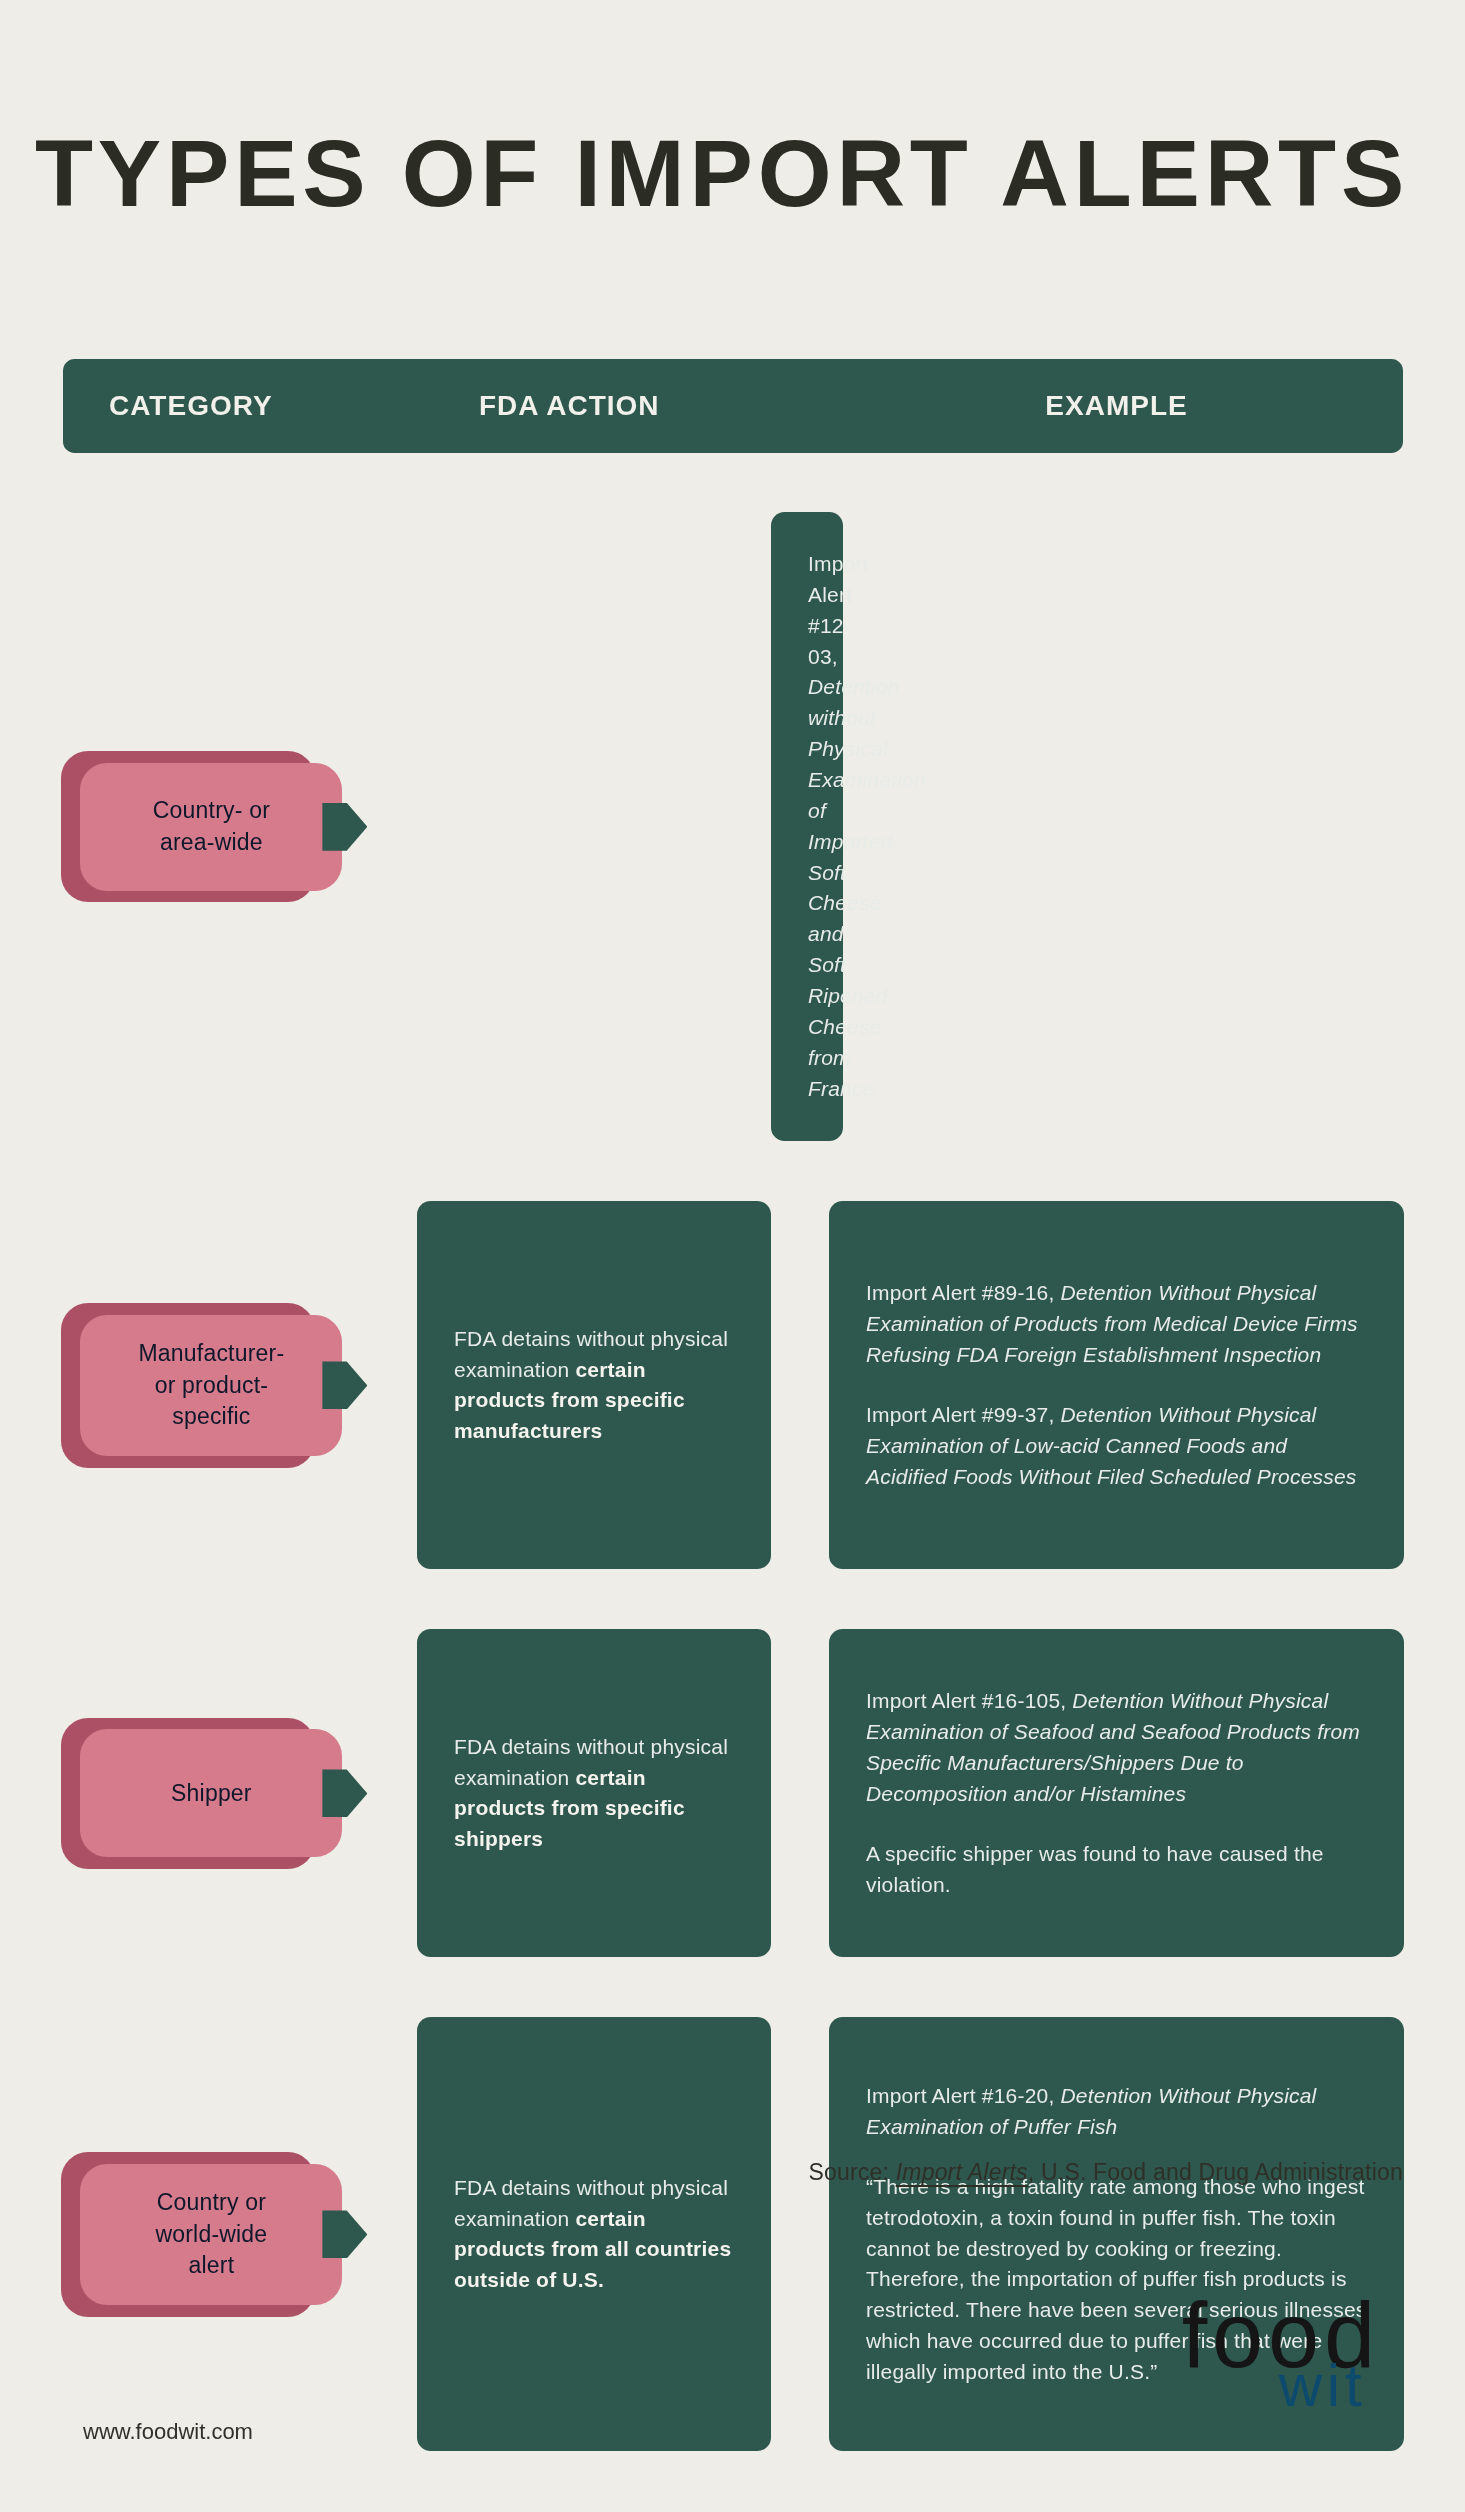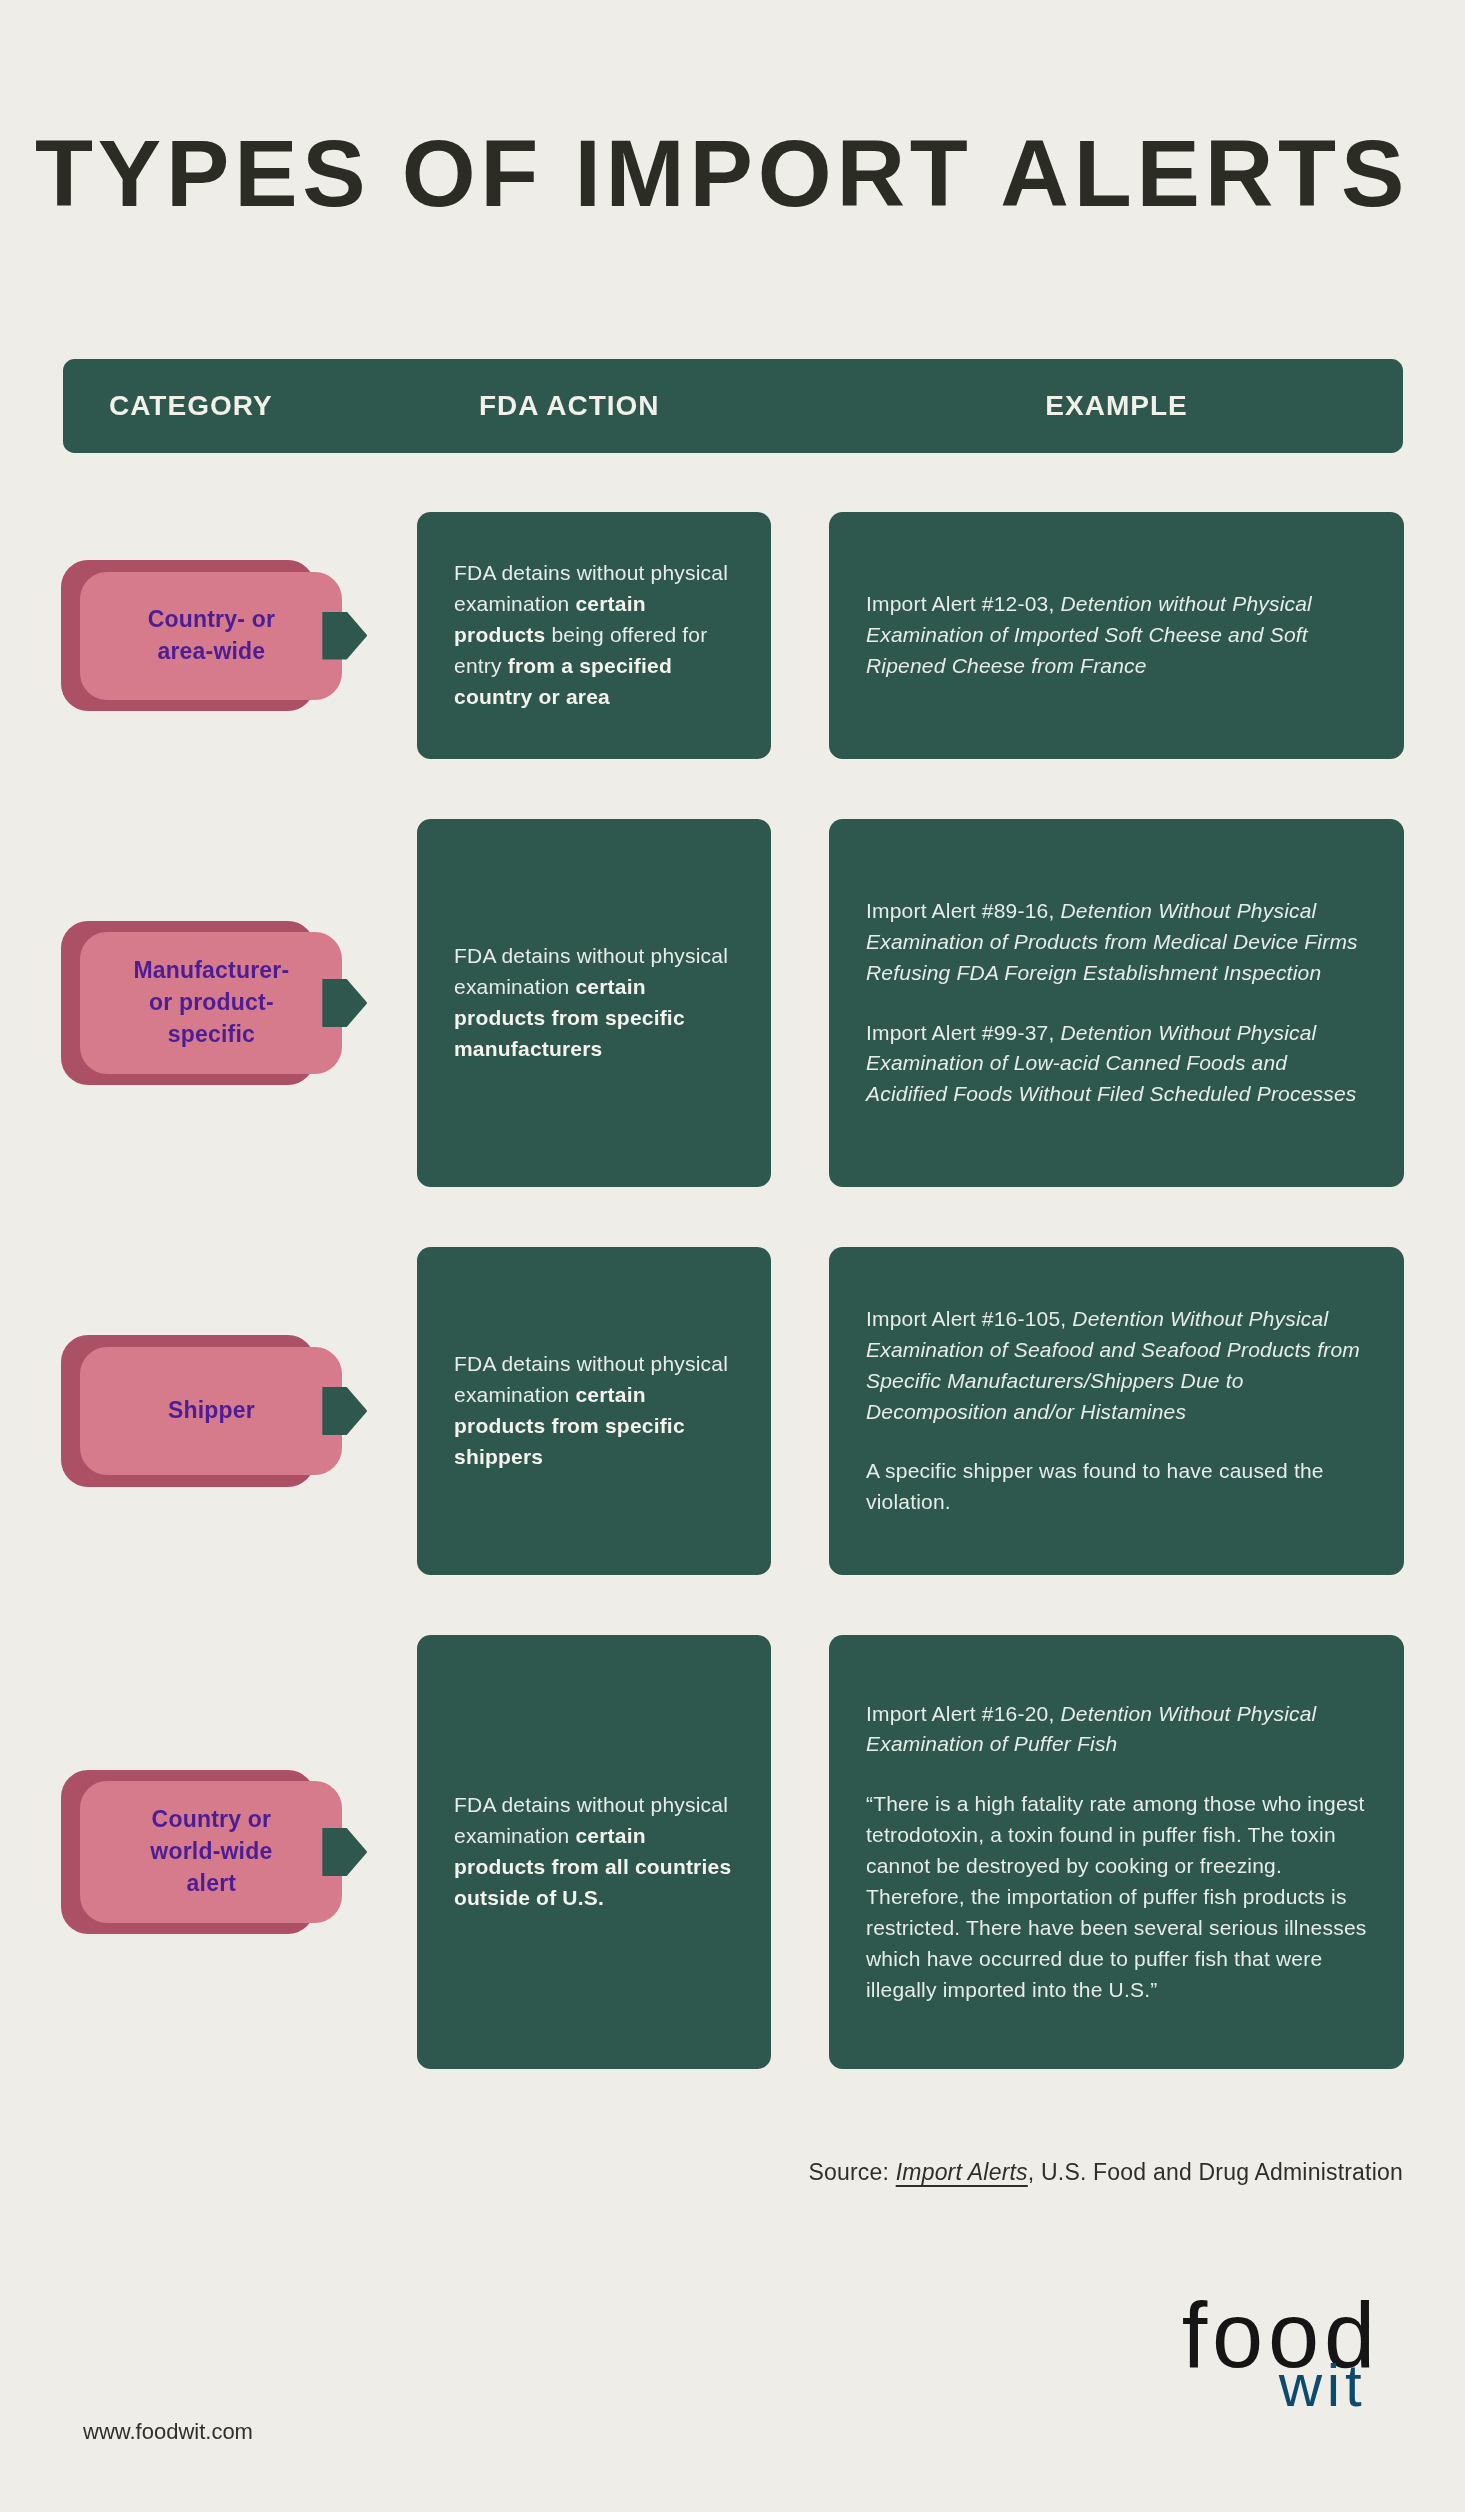--- a/index.html
+++ b/index.html
@@ -83,21 +83,21 @@
     background: #AC5165;
     border-radius: 27px;
   }
   .tag-arrow {
     position: absolute; right: -25px; top: 50%;
     transform: translateY(-50%);
     width: 45px; height: 48px;
     background: #2E574E;
     clip-path: polygon(0 0, 54% 0, 100% 50%, 54% 100%, 0 100%);
   }
-  .tag-label { font-weight: 700; font-size: 23px; line-height: 1.38; color: #4c1d95; letter-spacing: 0.2px; }
+  .tag-label { font-weight: 400; font-size: 23px; line-height: 1.38; color: #0f172a; letter-spacing: 0.2px; }
 
   
   .source {
     position: absolute; top: 2159px; right: 62px;
     font-size: 23px; color: #2E3028; letter-spacing: 0.2px;
   }
   .source-link { font-style: italic; text-decoration: underline; text-underline-offset: 4.8px; }
 
   
   .logo { position: absolute; top: 2293px; right: 85px; text-align: right; line-height: 0.92; }
@@ -125,23 +125,20 @@
           <div class="cat-cell">
             <div class="tag">
               <div class="tag-back"></div>
               <div class="tag-label">
                 <div class="tag-line">Country- or</div>
                 <div class="tag-line">area-wide</div>
               </div>
               <div class="tag-arrow"></div>
             </div>
           </div>
-          <div class="box action-box">
-            <div class="box-text"><span>FDA detains without physical examination </span><span class="b">certain products</span><span> being offered for entry </span><span class="b">from a specified country or area</span></div>
-          </div>
           <div class="spacer"></div>
           <div class="box example-box">
             <div class="para"><span>Import Alert #12-03, </span><span class="i">Detention without Physical Examination of Imported Soft Cheese and Soft Ripened Cheese from France</span></div>
           </div>
         </div>
         <div class="row row-2">
           <div class="cat-cell">
             <div class="tag">
               <div class="tag-back"></div>
               <div class="tag-label">

